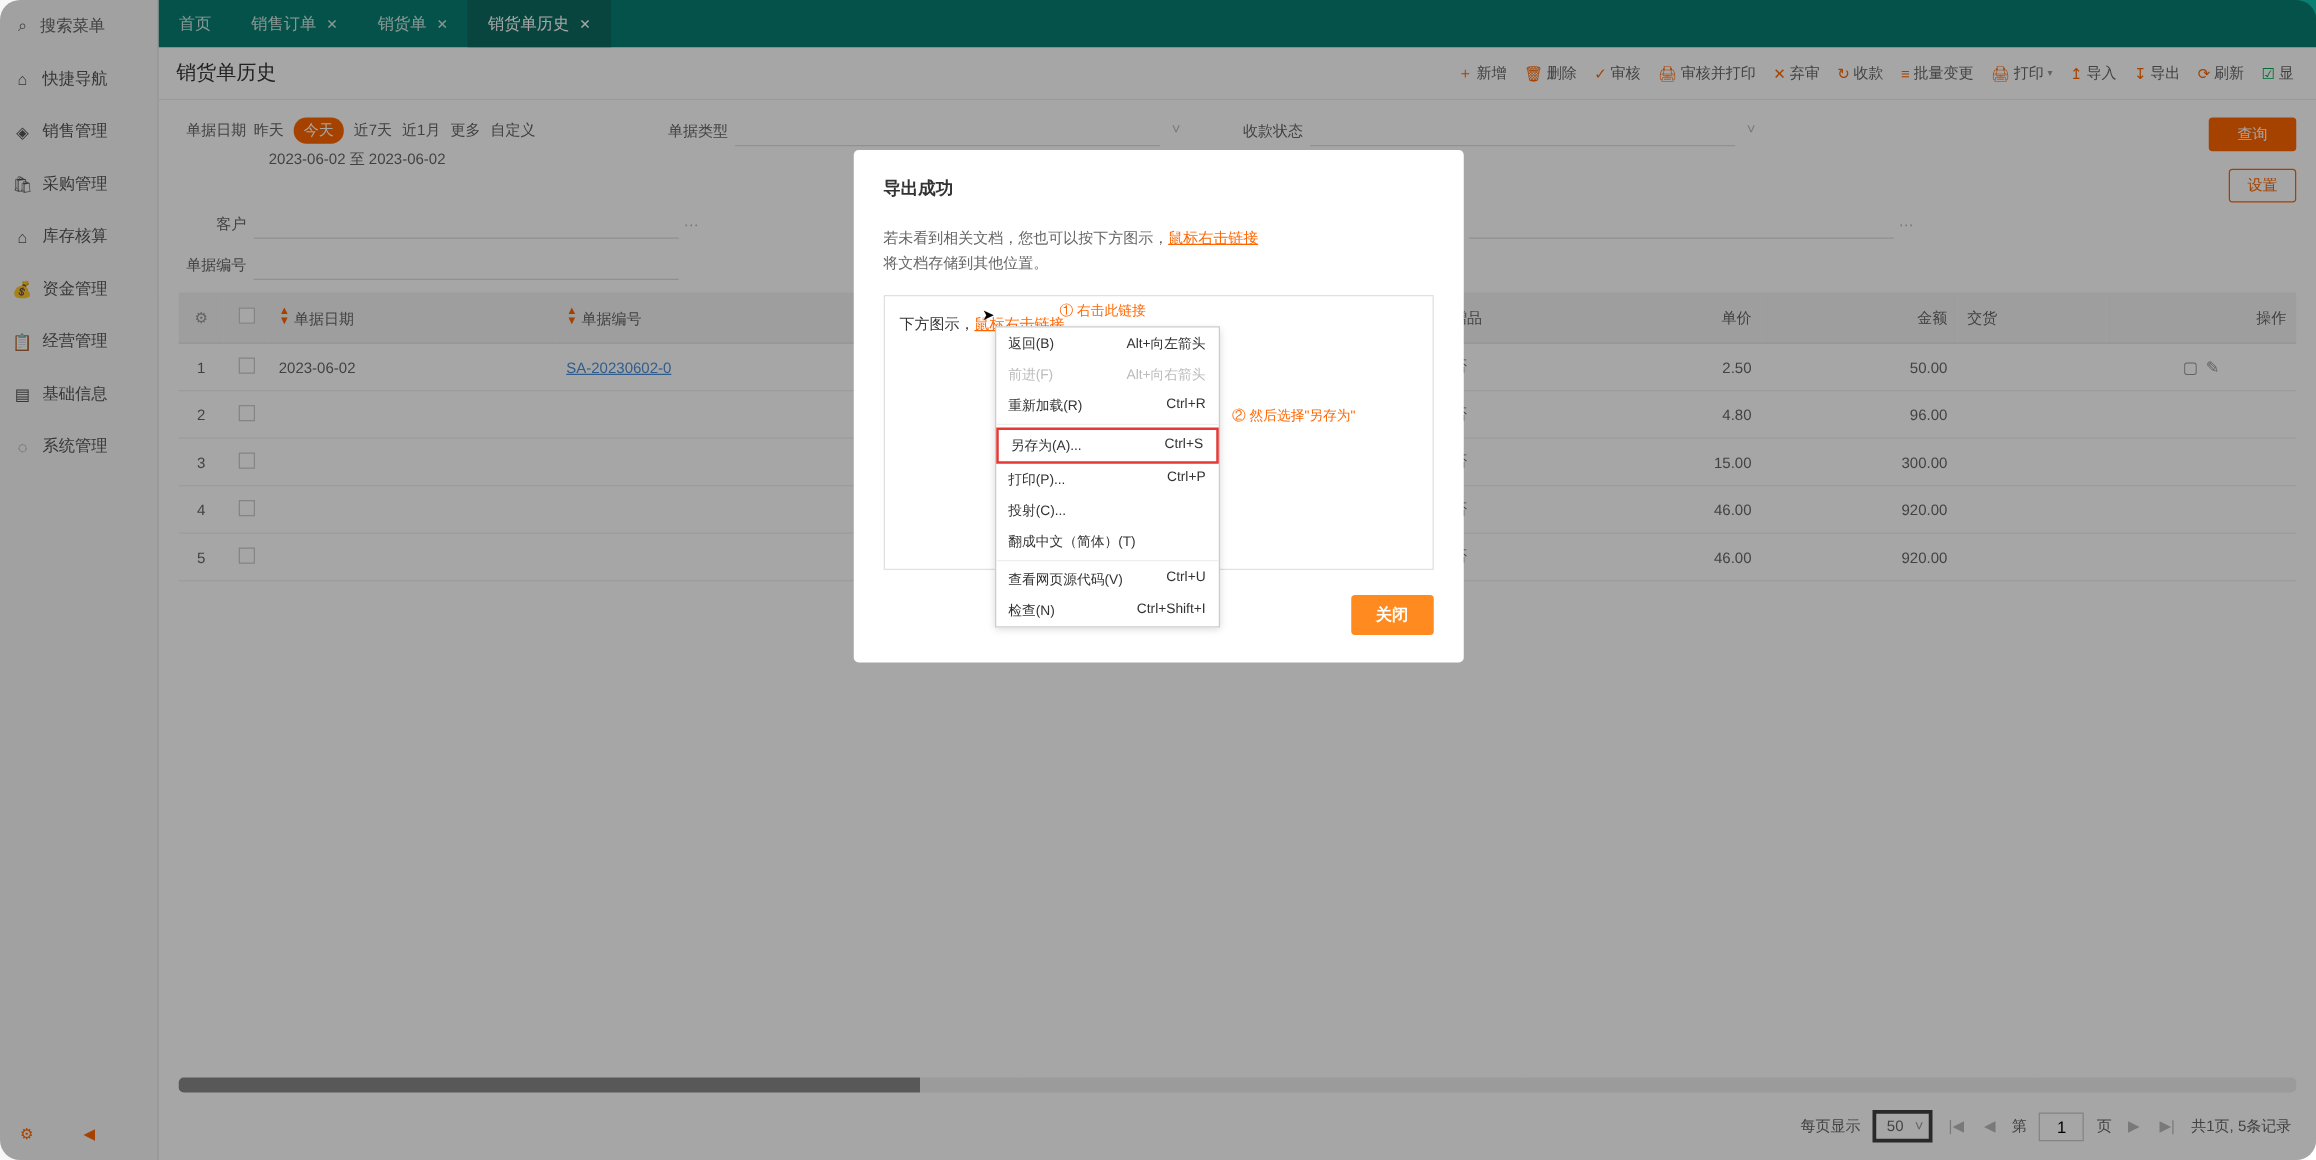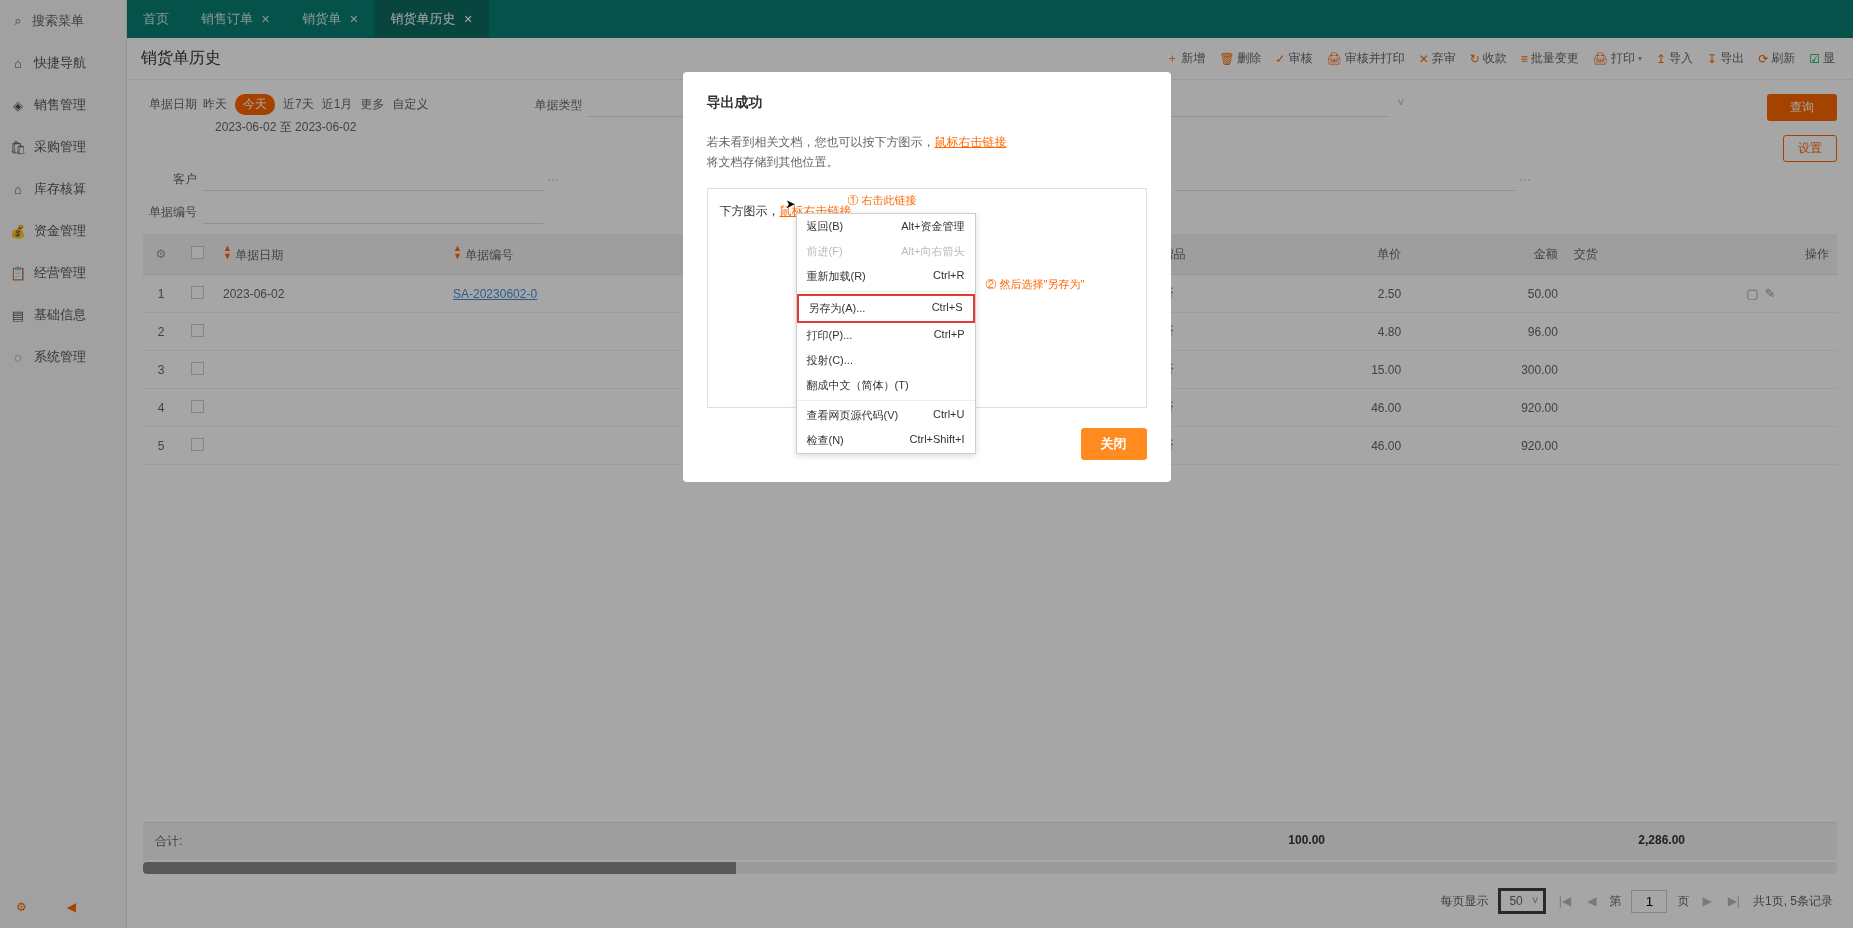--- a/index.html
+++ b/index.html
@@ -68,21 +68,21 @@
     .totals-val { width: 120px; text-align: right; font-weight: bold; color: #333; }
     .hscroll { height: 12px; margin: 2px 16px 0 16px; background: linear-gradient(to right, #888 0%, #888 35%, #eee 35%, #eee 100%); border-radius: 4px; }
 
     
     .pagination { display: flex; align-items: center; justify-content: flex-end; gap: 10px; padding: 14px 20px; color: #666; font-size: 12px; }
     .pg-select { border: 3px solid #404040; padding: 3px 20px 3px 8px; background: #fff; position: relative; }
     .pg-input { width: 36px; border: 1px solid #ccc; padding: 3px 4px; text-align: center; }
     .pg-btn { color: #bbb; cursor: pointer; padding: 0 3px; }
 
     
-    .overlay { position: absolute; inset: 0; background: rgba(0,0,0,0.35); display: flex; align-items: flex-start; justify-content: center; padding-top: 72px; z-index: 100; }
+    .overlay { position: absolute; inset: 0; background: rgba(0,0,0,0.35); display: flex; align-items: flex-start; justify-content: center; padding-top: 120px; z-index: 100; border-radius: 16px; }
     .modal { width: 488px; background: #fff; border-radius: 4px; padding: 22px 24px; }
     .modal-title { font-size: 14px; font-weight: bold; color: #333; margin-bottom: 20px; }
     .modal-text { font-size: 12px; color: #666; line-height: 20px; }
     .modal-link { color: #ff6600; text-decoration: underline; cursor: pointer; }
     .modal-img-area { border: 1px solid #e0e0e0; margin-top: 16px; padding: 14px 12px 28px 12px; font-size: 12px; position: relative; min-height: 220px; }
     .ctx-menu { position: absolute; top: 24px; left: 88px; width: 180px; border: 1px solid #ccc; background: #fff; box-shadow: 0 2px 6px rgba(0,0,0,0.15); font-size: 11px; }
     .ctx-item { display: flex; justify-content: space-between; padding: 5px 10px; color: #333; }
     .ctx-item.disabled { color: #bbb; }
     .ctx-item.highlighted { border: 2px solid #e53935; }
     .ctx-sep { border-top: 1px solid #eee; margin: 2px 0; }
@@ -358,28 +358,20 @@
               <td class="right">920.00</td>
               <td></td>
               <td style="text-align:center"></td>
             </tr>
           </tbody>
       </table>
     </div>
 
     <div style="flex:1"></div>
 
-    <div class="totals-row">
-      <span class="totals-label">合计:</span>
-      <span class="totals-spacer"></span>
-      <span class="totals-val">100.00</span>
-      <span style="width:240px"></span>
-      <span class="totals-val">2,286.00</span>
-      <span style="width:140px"></span>
-    </div>
     <div class="hscroll"></div>
 
     <div class="pagination">
       <span>每页显示</span>
       <span class="pg-select"><span>50</span> <span style="position:absolute;right:4px;color:#999">˅</span></span>
       <span class="pg-btn">|◀</span>
       <span class="pg-btn">◀</span>
       <span>第</span>
       <input class="pg-input" value="1" style="">
       <span>页</span>
@@ -397,21 +389,21 @@
         <span>将文档存储到其他位置。</span>
       </div>
       <div class="modal-img-area">
         <span class="img-pre">下方图示，</span><span class="modal-link">鼠标右击链接</span>
         <span class="cursor-spot">➤</span>
         <span class="ann1">① 右击此链接</span>
         <span class="ann2">② 然后选择"另存为"</span>
         <div class="ctx-menu" id="ctx">
             <div class="ctx-item">
               <span>返回(B)</span>
-              <span>Alt+资金管理</span>
+              <span>Alt+向左箭头</span>
             </div>
             <div class="ctx-item disabled">
               <span>前进(F)</span>
               <span>Alt+向右箭头</span>
             </div>
             <div class="ctx-item">
               <span>重新加载(R)</span>
               <span>Ctrl+R</span>
             </div>
             <div class="ctx-sep"></div>

